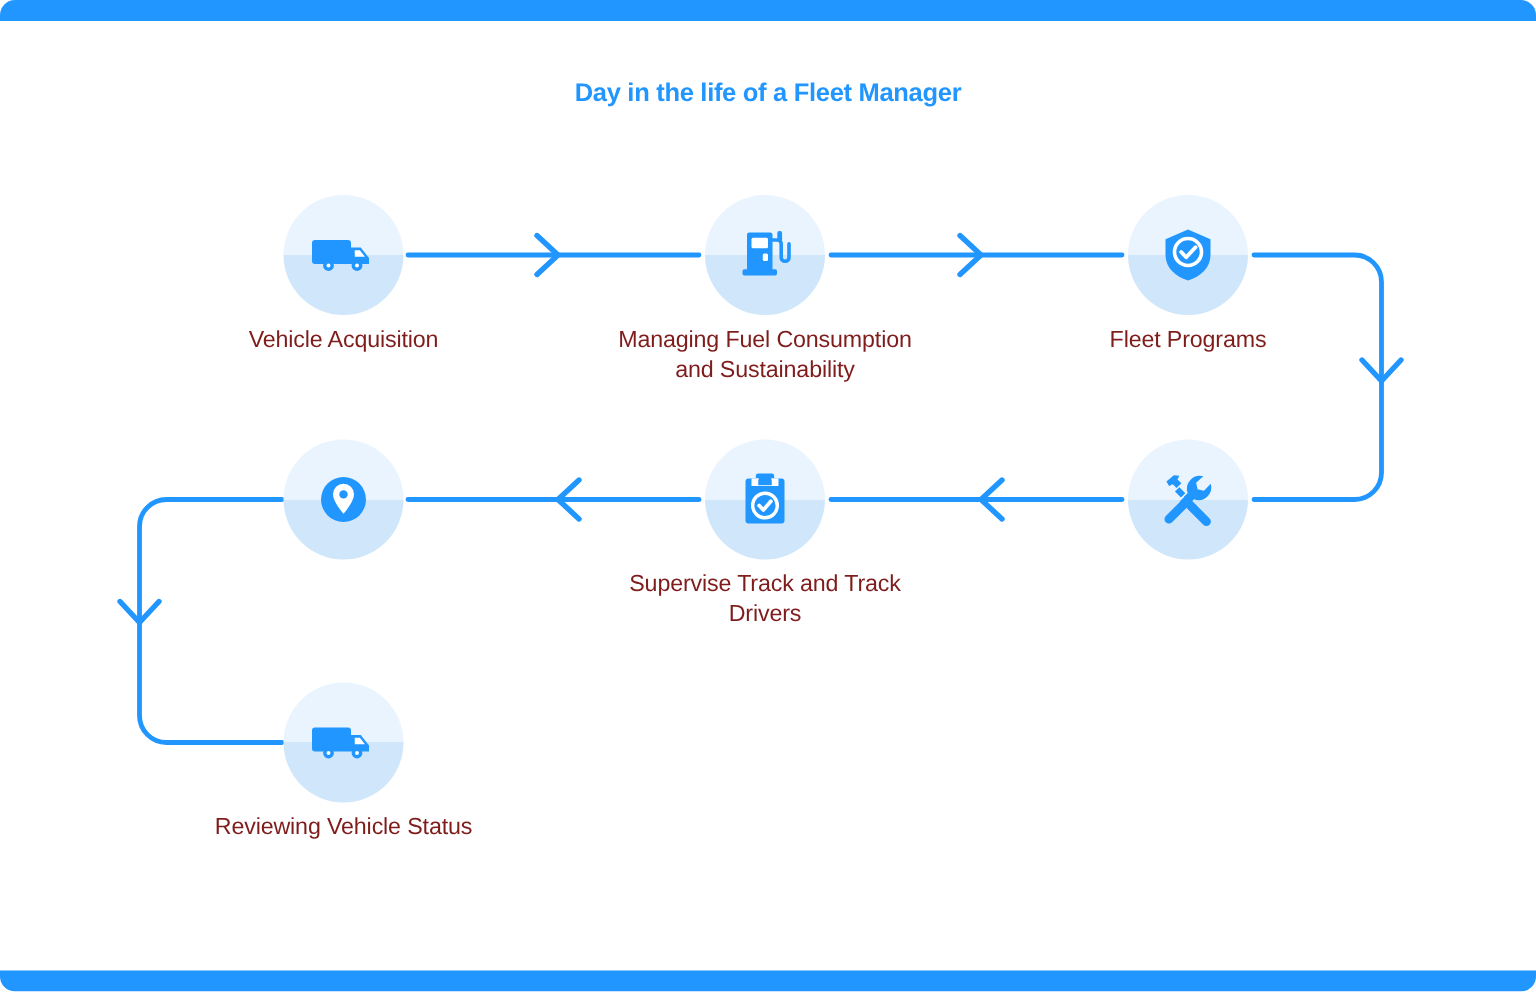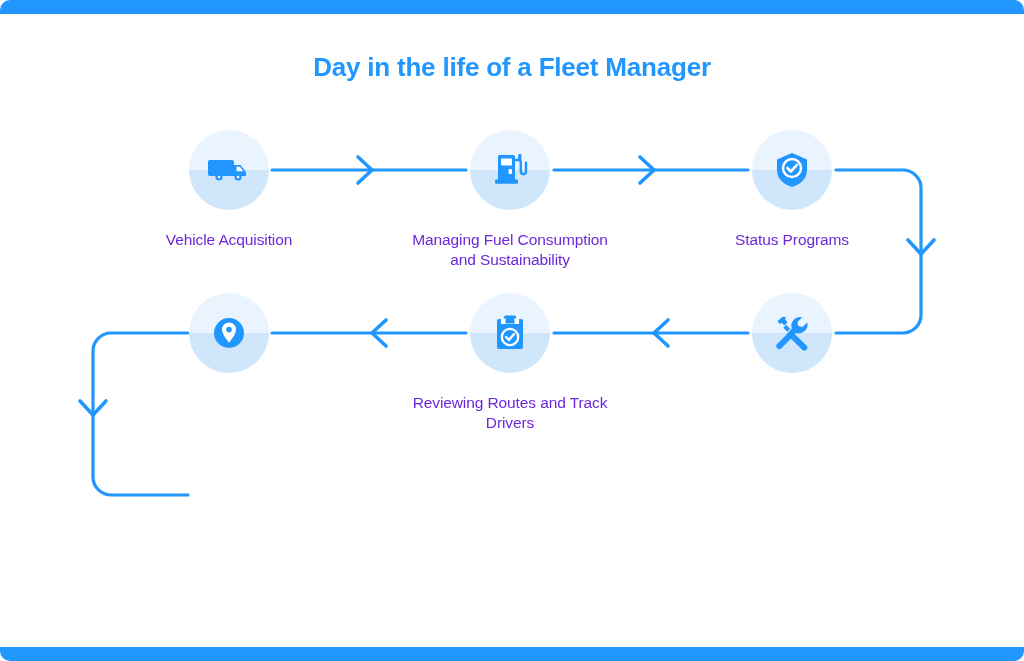--- a/index.html
+++ b/index.html
@@ -33,21 +33,21 @@
   .bar.top    { top: 0;  border-radius: 10px 10px 0 0; }
   .bar.bottom { bottom: 0; border-radius: 0 0 10px 10px; }
 
   
   .title {
     position: absolute;
     top: 52px;
     left: 0;
     width: 1024px;
     text-align: center;
-    font-size: 26px;
+    font-size: 17px;
     font-weight: bold;
     color: #2196ff;
     letter-spacing: -0.2px;
   }
 
   
   .connectors {
     position: absolute;
     top: 0; left: 0;
     width: 1024px;
@@ -68,24 +68,24 @@
     border-radius: 50%;
     background: linear-gradient(to bottom, #e9f4fe 0%, #e9f4fe 50%, #cfe6fb 50%, #cfe6fb 100%);
     display: flex;
     align-items: center;
     justify-content: center;
     position: relative;
     z-index: 3;
   }
   .circle svg { display: block; }
   .node-label {
-    margin-top: 20px;
+    margin-top: 7px;
     font-size: 15.5px;
     line-height: 20px;
-    color: #6d28d9;
+    color: #7f1d1d;
     letter-spacing: -0.1px;
     white-space: pre-line;
   }
 
   
   #node-0 { left: 114px; top: 130px; }
   #node-1 { left: 395px; top: 130px; text-align: center; }
   #node-2 { left: 677px; top: 130px; }
   #node-3 { left: 677px; top: 293px; }
   #node-4 { left: 395px; top: 293px; }
@@ -156,21 +156,21 @@
   </div>
 
   <div class="node" id="node-2">
     <div class="circle">
       <svg width="44" height="44" viewBox="0 0 44 44">
         <path d="M22 5 L37 11.5 V22 c0 8.5 -6.6 14.4 -15 17 c-8.4 -2.6 -15 -8.5 -15 -17 V11.5 z" fill="#2196ff"></path>
         <circle cx="22" cy="20" r="9" fill="none" stroke="#ffffff" stroke-width="2.4"></circle>
         <polyline points="17.5,20 20.8,23.5 27,16.8" fill="none" stroke="#ffffff" stroke-width="2.6" stroke-linecap="round" stroke-linejoin="round"></polyline>
       </svg>
     </div>
-    <div class="node-label">Status Programs</div>
+    <div class="node-label">Fleet Programs</div>
   </div>
 
   <div class="node" id="node-3">
     <div class="circle">
       <svg width="46" height="46" viewBox="0 0 46 46">
 
         <g fill="#2196ff">
           <path d="M33.2 7.5 a8.6 8.6 0 0 0 -10.4 11.2 l-2.6 2.6 l4.2 4.2 l2.6 -2.6
                    a8.6 8.6 0 0 0 11.2 -10.4 l-4.6 4.6 l-4.2 -1 l-1 -4.2 z"></path>
           <path d="M19.6 22.6 l4.2 4.2 l-11.4 11.4 a2.95 2.95 0 0 1 -4.2 -4.2 z"></path>
@@ -189,28 +189,42 @@
     <div class="circle">
       <svg width="44" height="44" viewBox="0 0 44 44">
         <rect x="9" y="8" width="26" height="30" rx="2" fill="#2196ff"></rect>
         <path d="M13 8 h18 v5 h-18 z" fill="#ffffff"></path>
         <path d="M17.5 9.5 a4.5 4.5 0 0 1 9 0 v3 h-9 z" fill="#2196ff"></path>
         <path d="M17.5 4.6 h9 a1.6 1.6 0 0 1 1.6 1.6 v1.4 h-12.2 v-1.4 a1.6 1.6 0 0 1 1.6 -1.6 z" fill="#2196ff"></path>
         <circle cx="22" cy="26" r="8.2" fill="none" stroke="#ffffff" stroke-width="2.3"></circle>
         <polyline points="18.1,26 20.9,29 25.9,23.2" fill="none" stroke="#ffffff" stroke-width="2.5" stroke-linecap="round" stroke-linejoin="round"></polyline>
       </svg>
     </div>
-    <div class="node-label">Reviewing Routes and Track
+    <div class="node-label">Supervise Track and Track
 Drivers</div>
   </div>
 
   <div class="node" id="node-5">
     <div class="circle">
       <svg width="44" height="44" viewBox="0 0 44 44">
         <circle cx="22" cy="22" r="15" fill="#2196ff"></circle>
         <path d="M22 11.5 a7 7 0 0 0 -7 7 c0 5.2 7 13 7 13 s7 -7.8 7 -13 a7 7 0 0 0 -7 -7 z" fill="#ffffff"></path>
         <circle cx="22" cy="18.6" r="2.8" fill="#2196ff"></circle>
       </svg>
     </div>
   </div>
 
+  <div class="node" id="node-6">
+    <div class="circle">
+      <svg width="44" height="44" viewBox="0 0 44 44">
+        <path d="M5 12 h20 a2 2 0 0 1 2 2 v14 h-24 a2 2 0 0 1 -2 -2 v-12 a2 2 0 0 1 2 -2 z" fill="#2196ff"></path>
+        <path d="M27 17 h6.5 l5.5 7 v4 h-12 z" fill="#2196ff"></path>
+        <path d="M29.5 18.8 h3.4 l3.4 4.4 h-6.8 z" fill="#ffffff"></path>
+        <circle cx="12" cy="29" r="3.6" fill="#2196ff"></circle>
+        <circle cx="31" cy="29" r="3.6" fill="#2196ff"></circle>
+        <circle cx="12" cy="29" r="1.3" fill="#ffffff"></circle>
+        <circle cx="31" cy="29" r="1.3" fill="#ffffff"></circle>
+      </svg>
+    </div>
+    <div class="node-label">Reviewing Vehicle Status</div>
+  </div>
 
 </div>
 
 </body></html>

